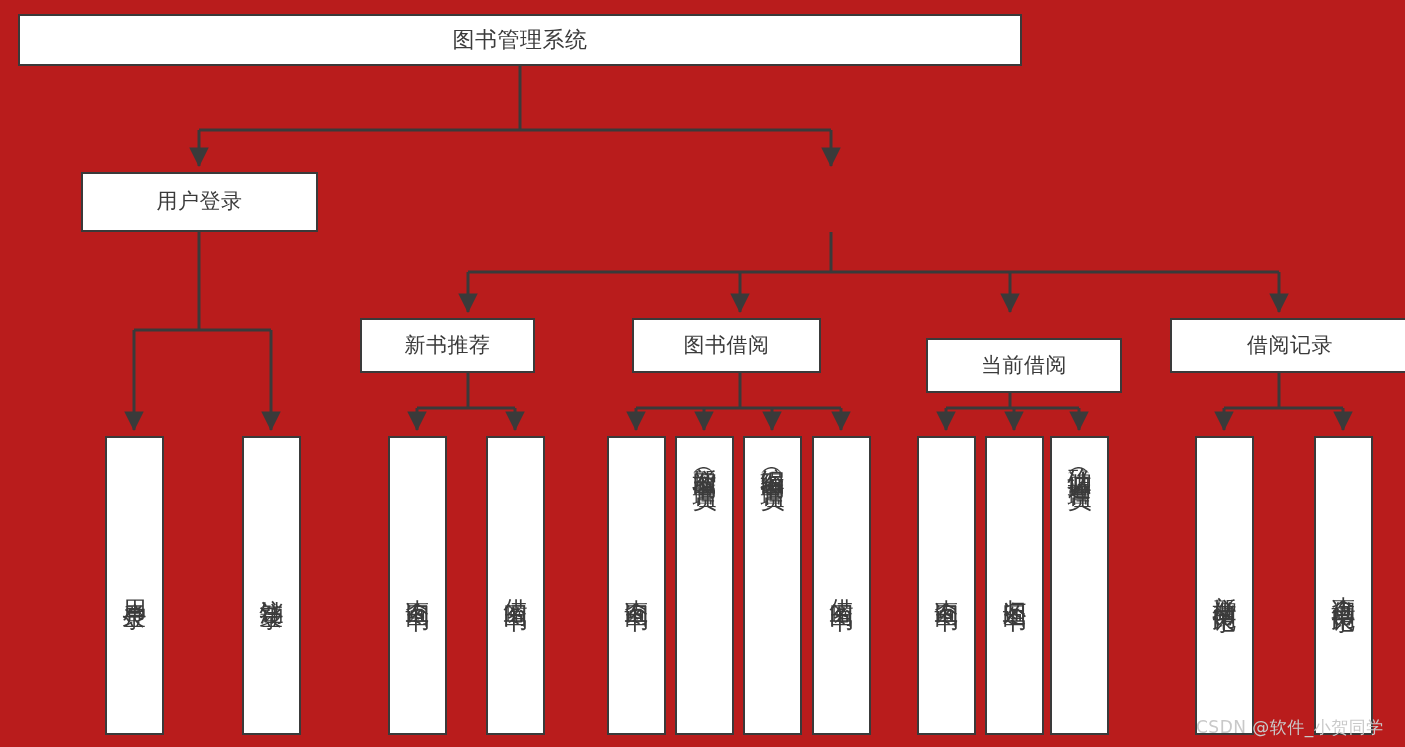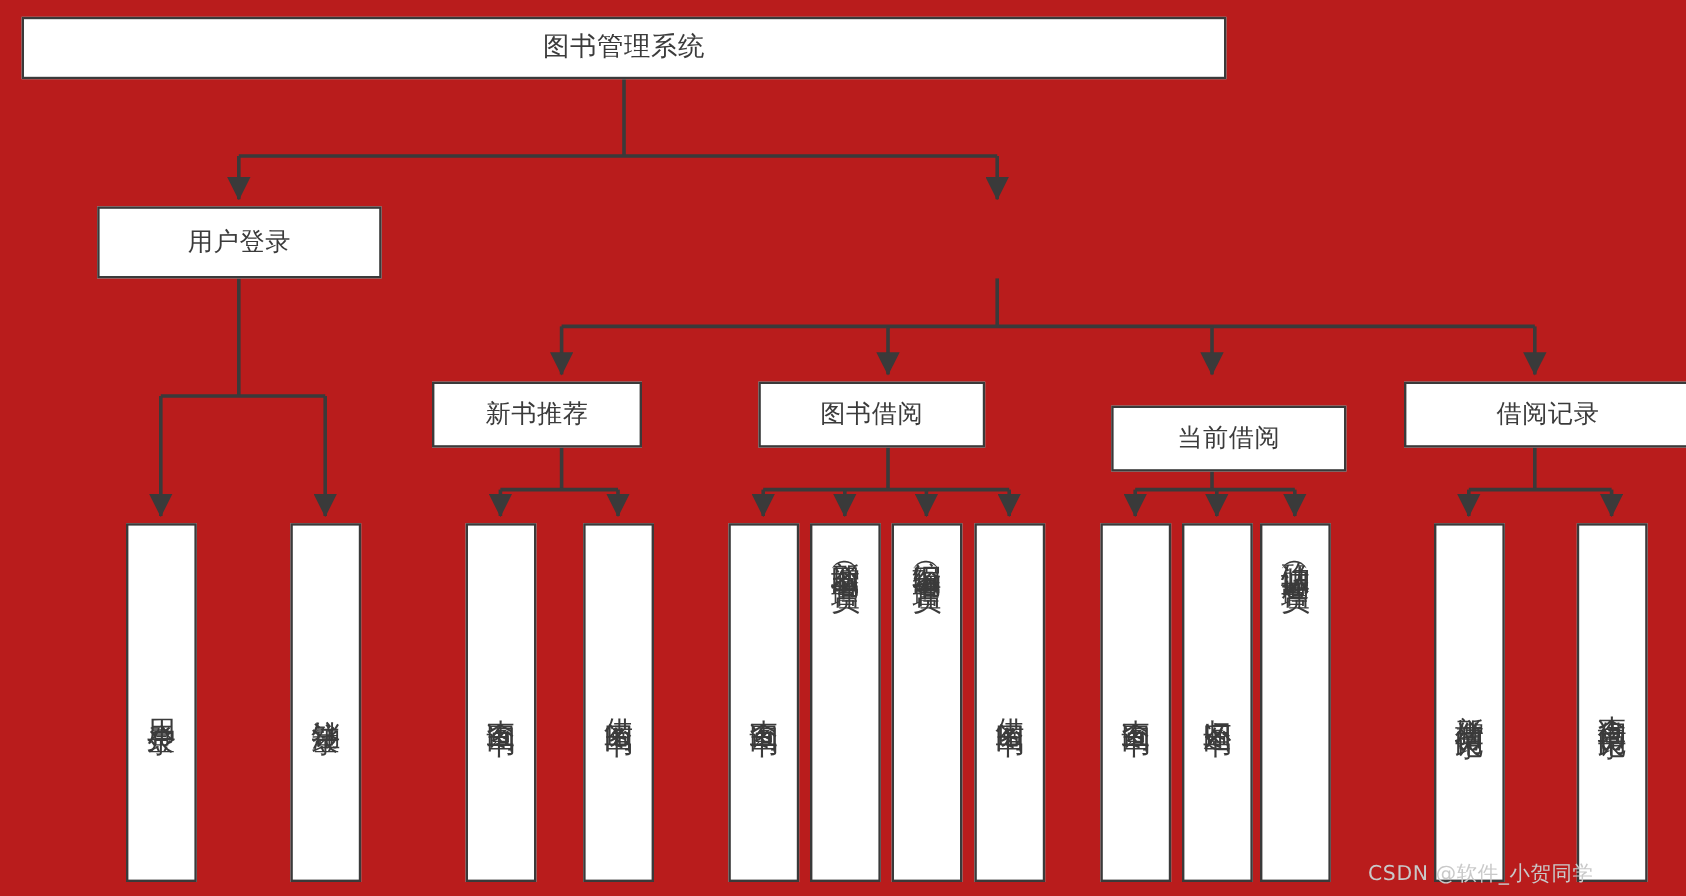--- a/index.html
+++ b/index.html
@@ -186,15 +186,15 @@
     <span class="label">确认归还（管理员）</span>
   </div>
 
   <div class="node vert centered" style="left:1195px; top:436px; width:59px; height:299px;">
     <span class="label">新增借阅记录</span>
   </div>
   <div class="node vert centered" style="left:1314px; top:436px; width:59px; height:299px;">
     <span class="label">查询借阅记录</span>
   </div>
 
-  <div class="watermark" style="left:1140px; top:716px;">CSDN @软件_小贺同学</div>
+  <div class="watermark" style="left:1196px; top:716px;">CSDN @软件_小贺同学</div>
 
 </div>
 
 </body></html>

